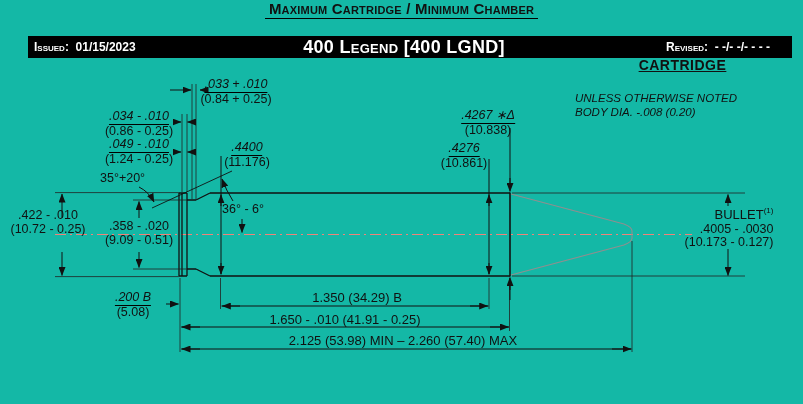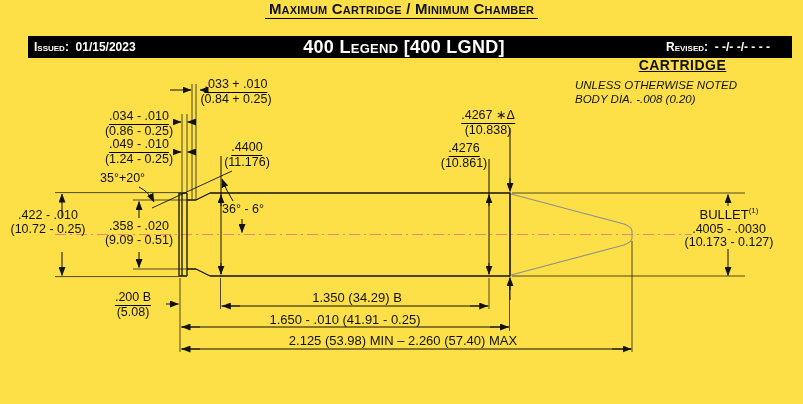--- a/index.html
+++ b/index.html
@@ -1,39 +1,39 @@
 <!DOCTYPE html>
 <html><head>
 <meta charset="utf-8">
 <style>
   html,body{margin:0;padding:0;background:#fff;}
-  #stage{position:relative;width:803px;height:404px;background:#fde047;overflow:hidden;
+  #stage{position:relative;width:803px;height:404px;background:#14b8a6;overflow:hidden;
          font-family:"Liberation Sans",sans-serif;color:#111;}
   
   .heading{position:absolute;left:0;right:0;top:7;text-align:center;}
   .heading span{display:inline-block;font-weight:bold;font-size:15px;
        font-variant-caps:small-caps;letter-spacing:.2px;
        border-bottom:1.5px solid #000;padding:0 4px 1px 4px;}
   .bar{position:absolute;left:28px;top:36px;width:764px;height:22px;background:#000;
        color:#fff;display:flex;align-items:center;}
   .bar .issued{position:absolute;left:6px;font-size:12px;font-weight:bold;
        font-variant-caps:small-caps;white-space:pre;}
   .bar .title{position:absolute;left:0;right:12px;text-align:center;font-size:18px;
        font-weight:bold;font-variant-caps:small-caps;letter-spacing:.3px;}
   .bar .revised{position:absolute;right:22px;font-size:12px;font-weight:bold;
        font-variant-caps:small-caps;white-space:pre;}
   
   .notes{position:absolute;left:575px;top:57px;width:215px;}
   .notes .ntitle{text-align:center;font-size:14px;font-weight:bold;
-       text-decoration:underline;letter-spacing:.5px;margin-bottom:5px;}
+       text-decoration:underline;letter-spacing:.5px;margin-bottom:18px;}
   .notes .nline{font-size:11.5px;line-height:14px;font-style:italic;}
   
   .dim{position:absolute;display:flex;flex-direction:column;align-items:center;
        font-size:12.5px;line-height:13.5px;white-space:nowrap;transform:translateX(-50%);}
-  .dim .ul{border-bottom:1px solid #000;padding-bottom:.5px;}
+  .dim .ul{border-bottom:1px solid #000;padding-bottom:.5px;font-style:italic;}
   .plain{position:absolute;font-size:12.5px;white-space:nowrap;}
   .big{font-size:13px;}
   sup.ref{font-size:8px;vertical-align:6px;}
   svg{position:absolute;left:0;top:0;}
 </style>
 </head>
 <body>
 
 <div id="stage">
 
@@ -166,21 +166,21 @@
     <span>(9.09 - 0.51)</span>
   </div>
   <div class="dim" style="left:488px;top:109px;">
     <span class="ul">.4267 ∗Δ</span>
     <span>(10.838)</span>
   </div>
   <div class="dim" style="left:464px;top:142px;">
     <span class="ul">.4276</span>
     <span>(10.861)</span>
   </div>
-  <div class="dim" style="left:729px;top:204px;">
+  <div class="dim" style="left:729px;top:204px;align-items:flex-end;">
     <span><span class="big">BULLET</span><sup class="ref">(1)</sup></span>
     <span>.4005 - .0030</span>
     <span>(10.173 - 0.127)</span>
   </div>
   <div class="dim" style="left:133px;top:291px;">
     <span class="ul">.200 B</span>
     <span>(5.08)</span>
   </div>
   <div class="dim big" style="left:357px;top:291px;">
     <span>1.350 (34.29) B</span>

